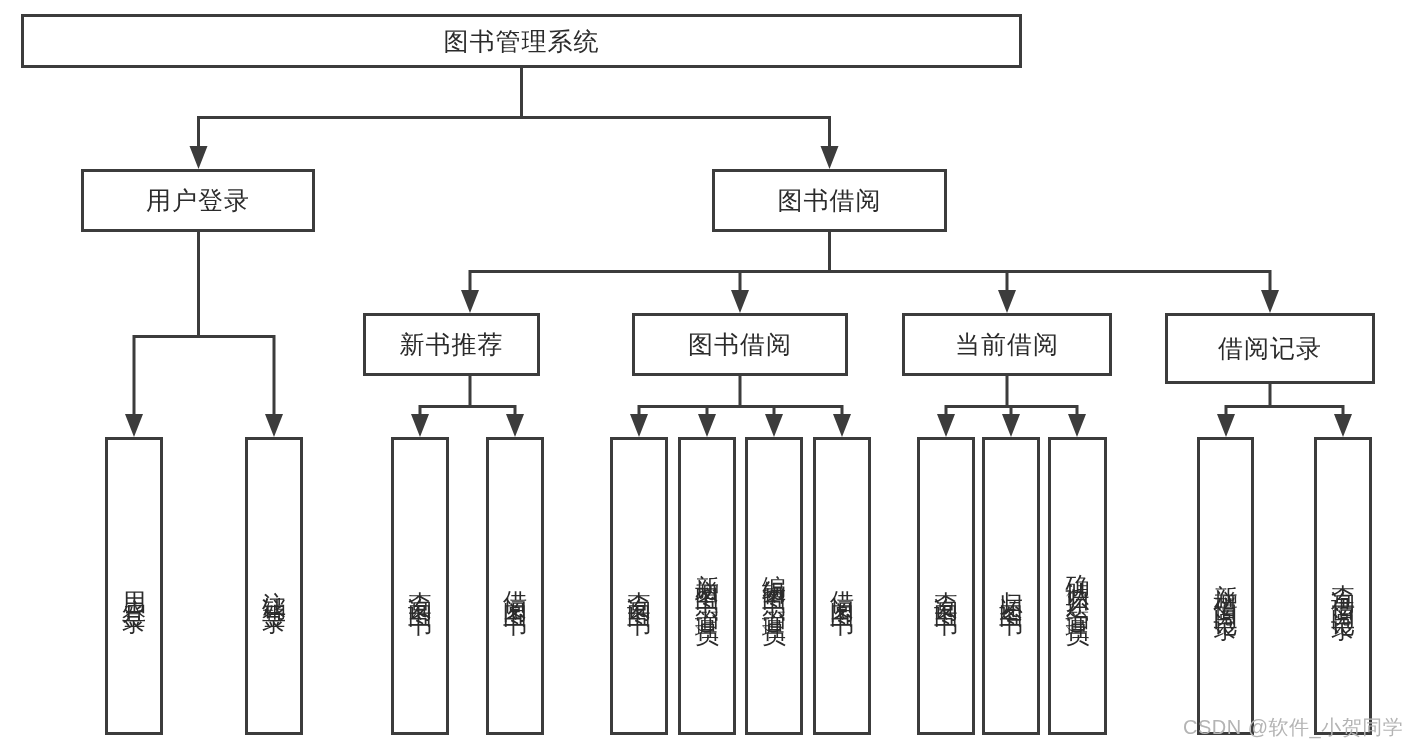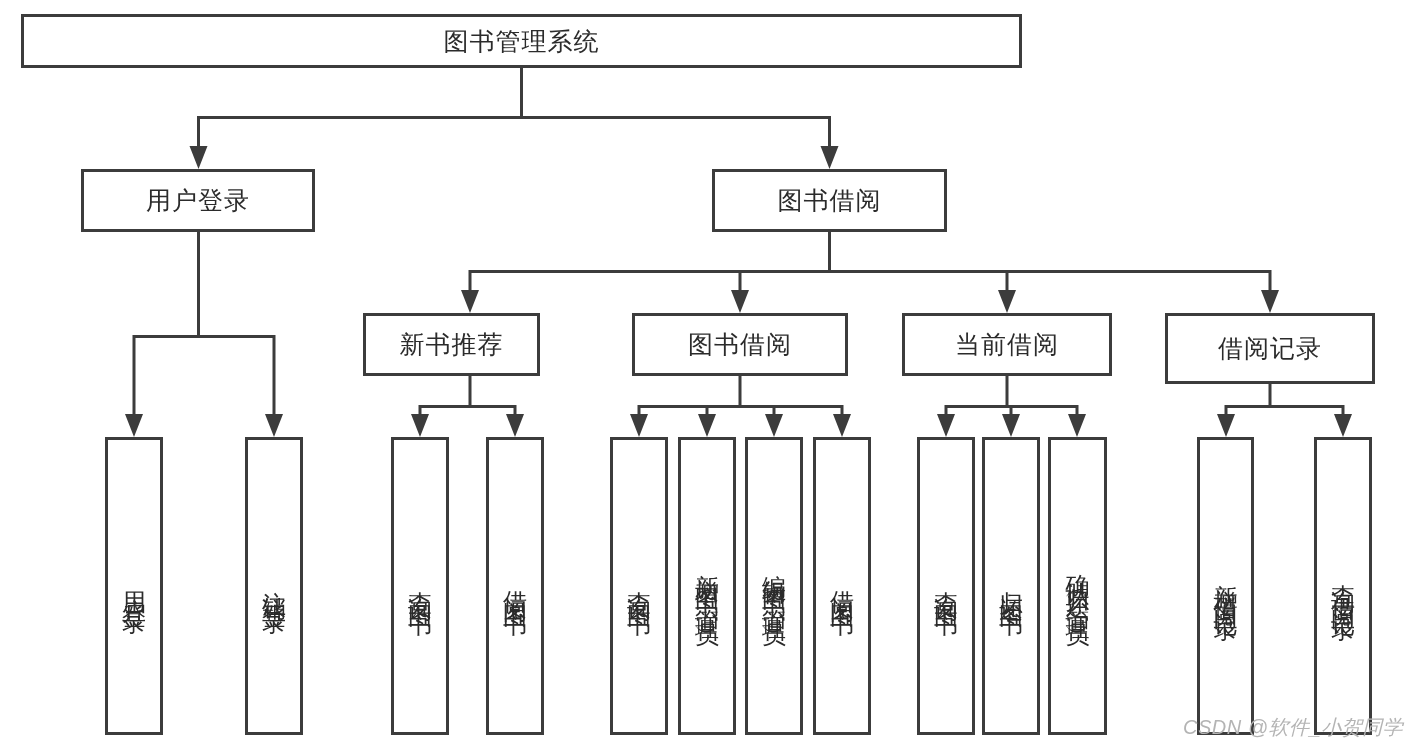--- a/index.html
+++ b/index.html
@@ -39,21 +39,20 @@
     line-height:1;
   }
   .watermark{
     position:absolute;
     left:1183px;top:714px;
     z-index:5;
     color:var(--watermark);
     font-size:20px;
     letter-spacing:0.5px;
     white-space:nowrap;
-    font-style:italic;
   }
 </style>
 </head>
 <body>
 
 <div class="canvas">
 
   <svg class="wires" width="1405" height="747" viewBox="0 0 1405 747">
     <path fill="none" stroke="var(--line)" stroke-width="3" d="
       M521.5 68 V117.5

